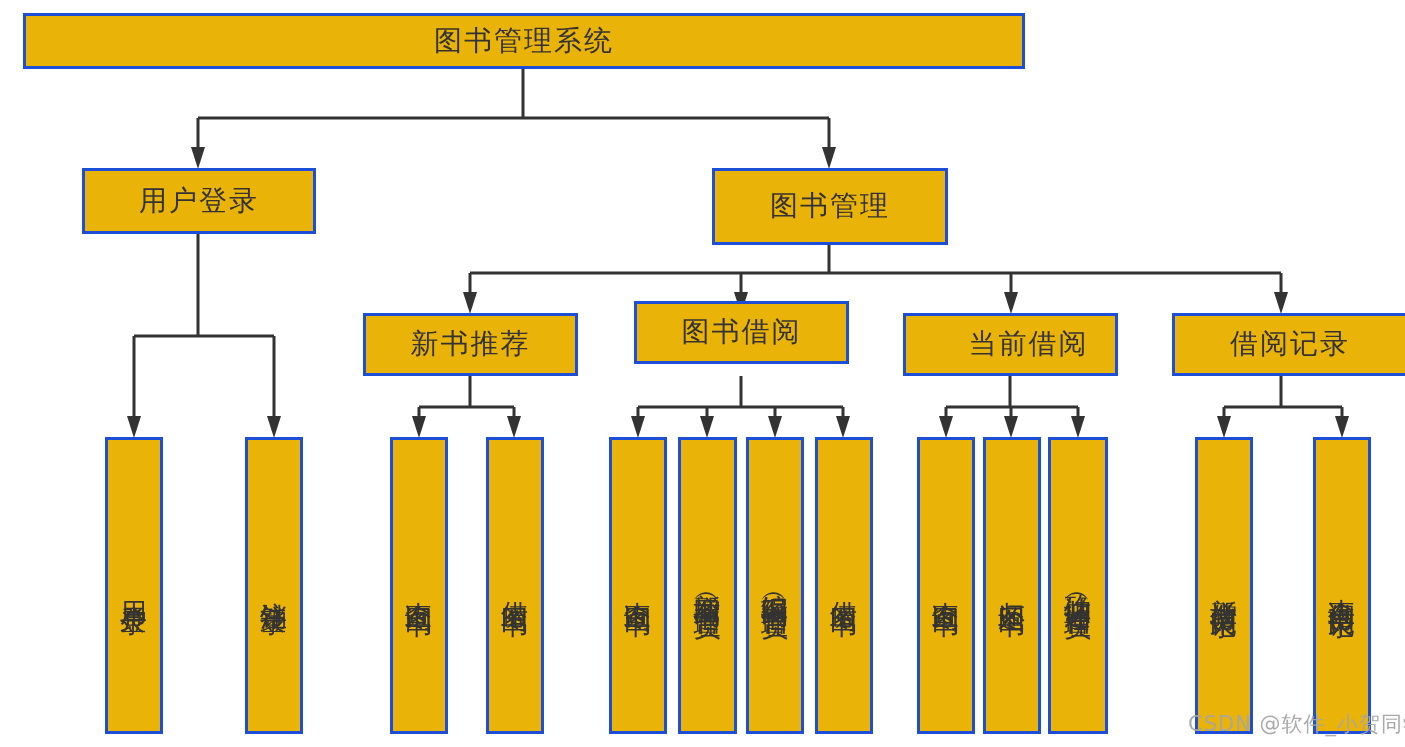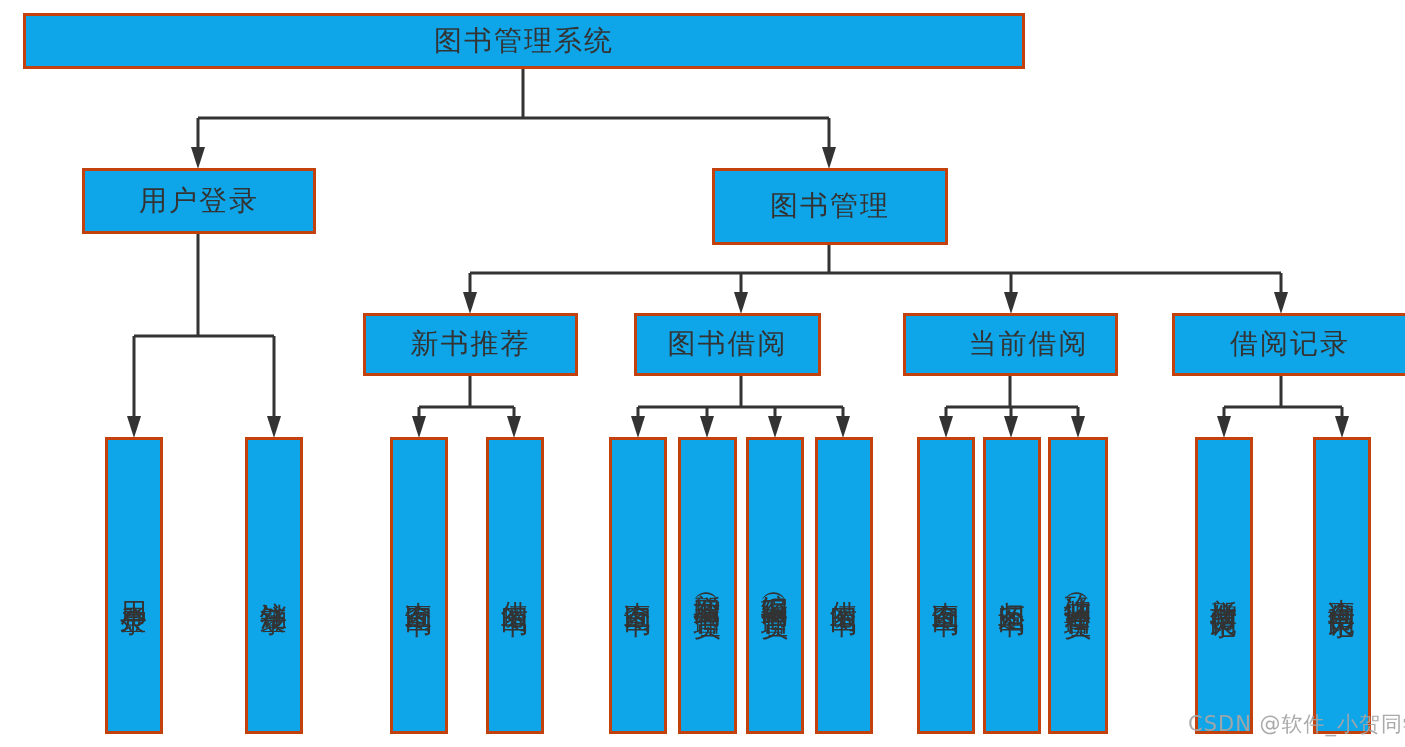--- a/index.html
+++ b/index.html
@@ -12,22 +12,22 @@
     overflow: hidden;
   }
   .connectors {
     position: absolute;
     left: 0; top: 0;
     width: 1405px; height: 747px;
   }
   .node {
     position: absolute;
     box-sizing: border-box;
-    border: 3px solid #c2410c;
-    background: #0ea5e9;
+    border: 3px solid #1d4ed8;
+    background: #eab308;
     color: #333333;
     display: flex;
     align-items: center;
     justify-content: center;
     font-size: 28px;
     line-height: 1.15;
     letter-spacing: 2px;
     white-space: nowrap;
     z-index: 2;
   }
@@ -85,21 +85,21 @@
       <polygon points="1335,416 1349,416 1342,438"></polygon>
     </g>
   </svg>
 
   <div class="node" style="left:23px; top:13px; width:1002px; height:56px;">图书管理系统</div>
 
   <div class="node" style="left:82px; top:168px; width:234px; height:66px;">用户登录</div>
   <div class="node" style="left:712px; top:168px; width:236px; height:77px;">图书管理</div>
 
   <div class="node" style="left:363px; top:313px; width:215px; height:63px;">新书推荐</div>
-  <div class="node" style="left:634px; top:313px; width:187px; height:63px;">图书借阅</div>
+  <div class="node" style="left:634px; top:301px; width:215px; height:63px;">图书借阅</div>
   <div class="node" style="left:903px; top:313px; width:215px; height:63px;padding-left:36px;">当前借阅</div>
   <div class="node" style="left:1172px; top:313px; width:236px; height:63px;">借阅记录</div>
 
   <div class="node v" style="left:105px; top:437px; width:58px; height:297px;">用户登录</div>
   <div class="node v" style="left:245px; top:437px; width:58px; height:297px;">注销登录</div>
 
   <div class="node v" style="left:390px; top:437px; width:58px; height:297px;">查询图书</div>
   <div class="node v" style="left:486px; top:437px; width:58px; height:297px;">借阅图书</div>
 
   <div class="node v" style="left:609px; top:437px; width:58px; height:297px;">查询图书</div>

